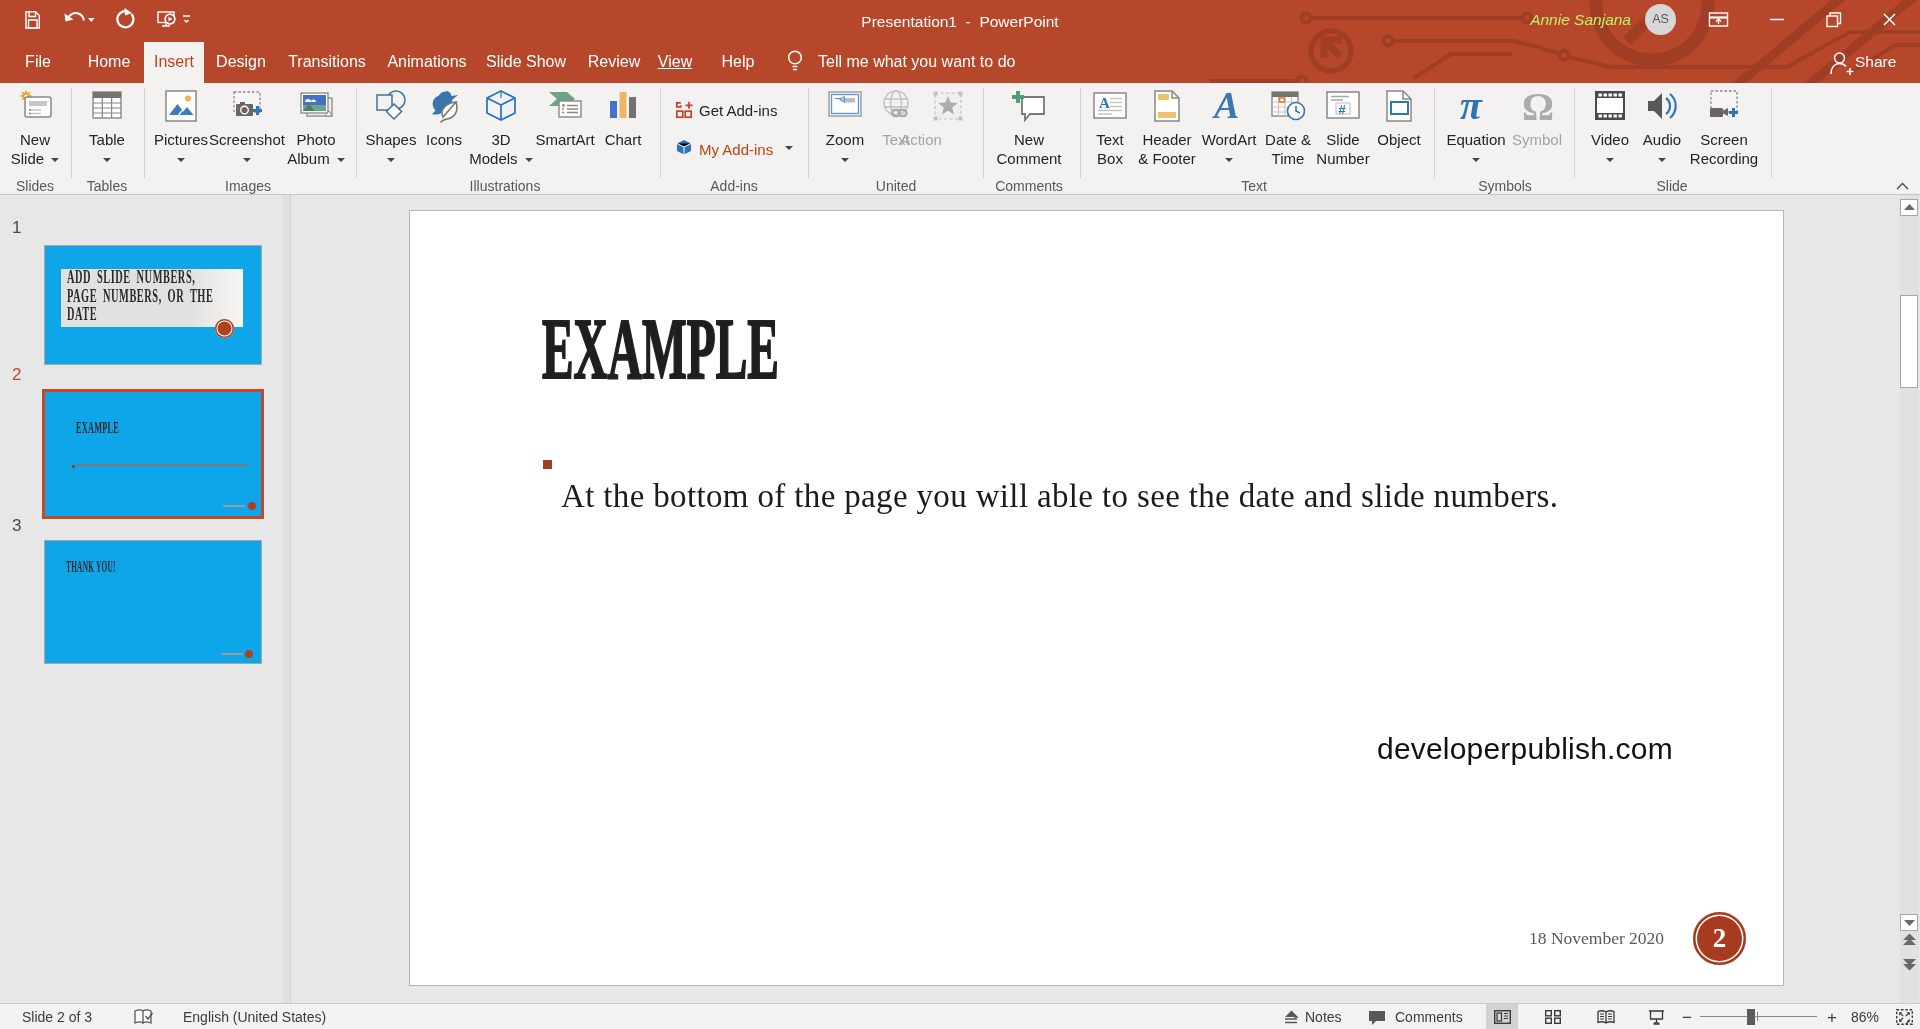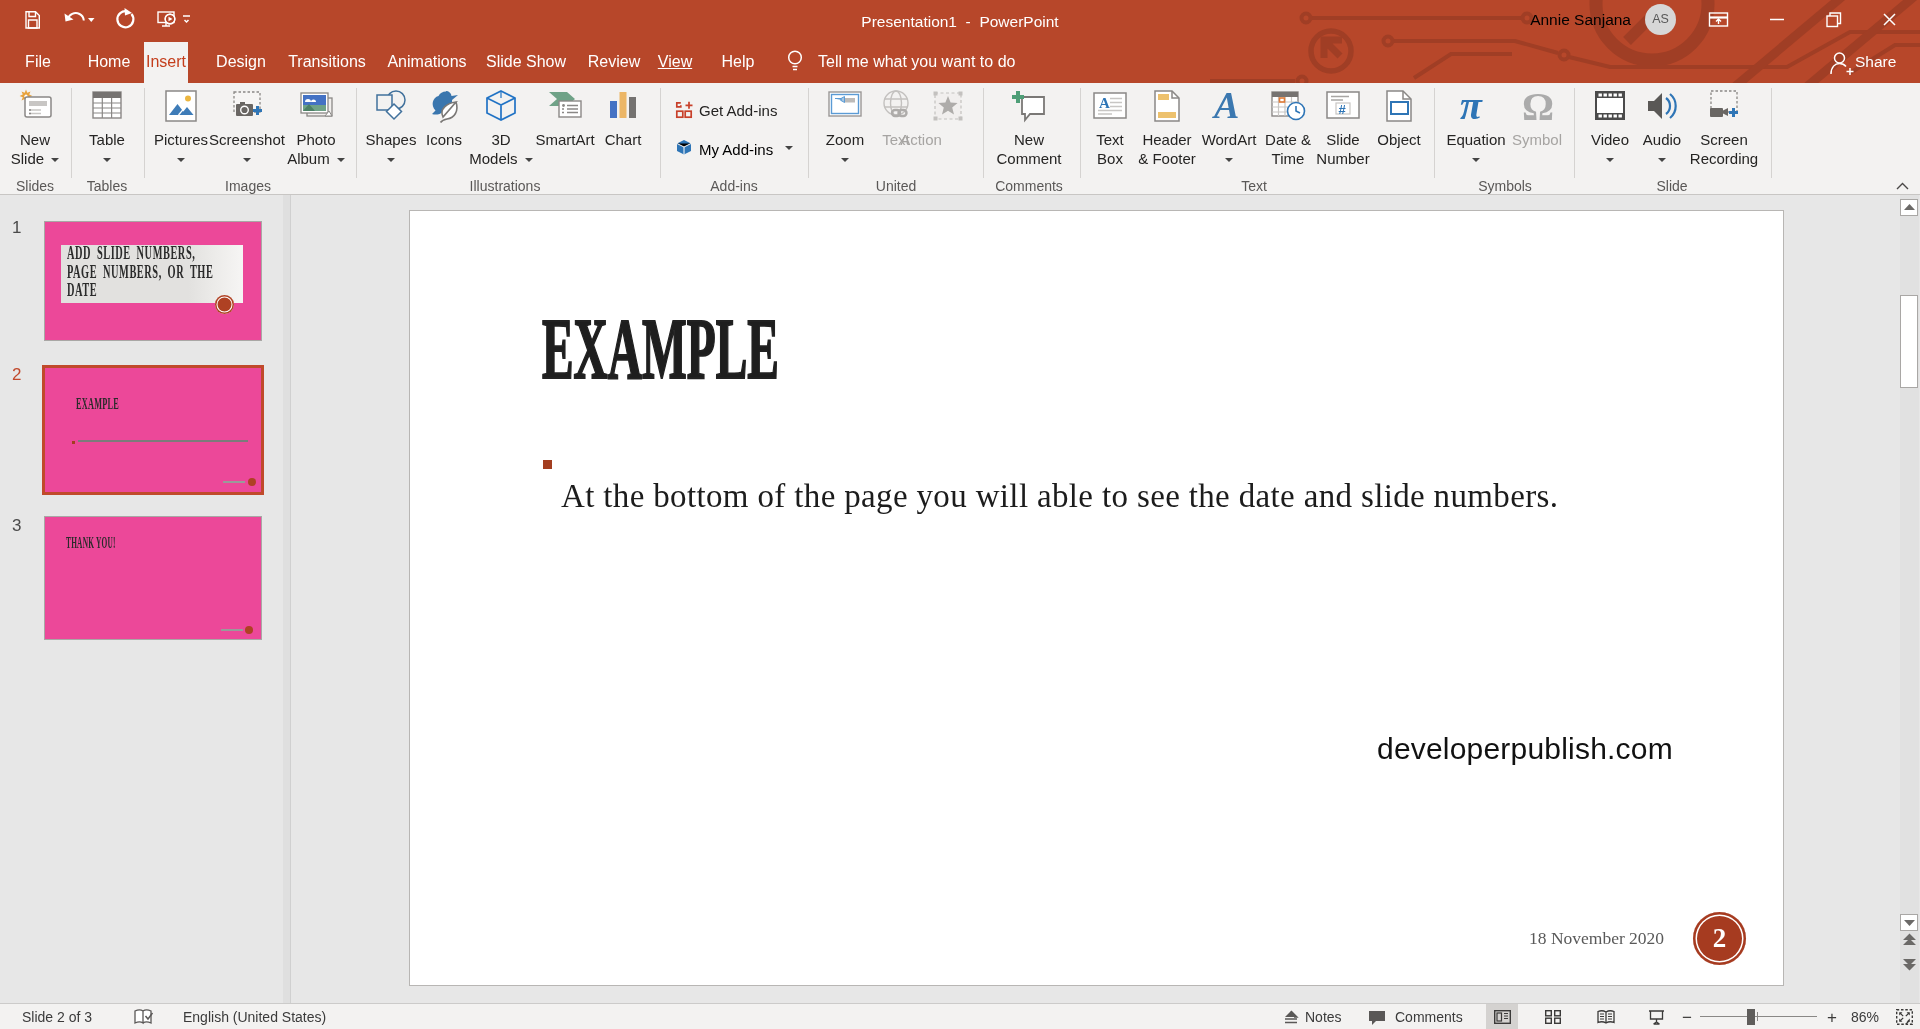--- a/index.html
+++ b/index.html
@@ -6,36 +6,36 @@
   html,body { width:1920px; height:1029px; overflow:hidden; }
   body { font-family:"Liberation Sans", sans-serif; position:relative; background:#E7E7E7; }
   .abs { position:absolute; }
 
   
   #titlebar { position:absolute; left:0; top:0; width:1920px; height:83px; background:#B7472A; }
   #wintitle { position:absolute; top:13px; left:0; width:1920px; text-align:center; color:#fff; font-size:15.5px; }
 
   
   .tab { position:absolute; top:42px; height:41px; line-height:40px; color:#fff; font-size:16px; text-align:center; }
-  #tab-insert { position:absolute; left:144px; top:42px; width:44px; height:41px; background:#F3F2F1; color:#C43E1C; font-size:16px; text-align:center; line-height:40px; }
+  #tab-insert { position:absolute; left:144px; top:42px; width:60px; height:41px; background:#F3F2F1; color:#C43E1C; font-size:16px; text-align:center; line-height:40px; }
 
   
   #ribbon { position:absolute; left:0; top:83px; width:1920px; height:112px; background:#F3F2F1; border-bottom:1px solid #C8C6C4; }
   .sep { position:absolute; top:5px; width:1px; height:90px; background:#D5D3D1; }
   .grplbl { position:absolute; top:95px; font-size:14px; color:#5A5857; text-align:center; white-space:nowrap; transform:translateX(-50%); }
   .biglbl { position:absolute; top:47px; width:120px; margin-left:-60px; text-align:center; font-size:15px; color:#252423; line-height:19px; white-space:nowrap; }
   .bigicon { position:absolute; top:6px; transform:translateX(-50%); }
   .dis { color:#A6A4A2; }
   .dar { display:inline-block; width:0; height:0; border-left:4px solid transparent; border-right:4px solid transparent; border-top:4px solid #444; vertical-align:2px; margin-left:3px;}
 
   
   #content { position:absolute; left:0; top:195px; width:1920px; height:808px; background:#E7E7E7; }
   #slide { position:absolute; left:409px; top:15px; width:1375px; height:776px; background:#fff; border:1px solid #B8B6B4; }
   .thumbnum { position:absolute; left:12px; font-size:17px; color:#4A4A4A; }
-  .thumb { position:absolute; left:44px; width:218px; background:#ec4899; border:1px solid #A9A7A5; }
+  .thumb { position:absolute; left:44px; width:218px; background:#0ea5e9; border:1px solid #A9A7A5;margin-top:24px; }
 
   
   #statusbar { position:absolute; left:0; top:1003px; width:1920px; height:26px; background:#F3F2F1; border-top:1px solid #CCCBCA; font-size:14px; color:#3B3B3B; }
 </style>
 </head>
 <body>
 
 <div id="titlebar">
 
   <svg class="abs" style="left:1150px;top:0" width="770" height="83" viewBox="0 0 770 83">
@@ -81,21 +81,21 @@
       <circle cx="150" cy="11" r="4.8" fill="#B7472A"></circle>
       <circle cx="150" cy="11" r="4.8"></circle>
       <path d="M148.5 8.8 l4 2.2 l-4 2.2 z" fill="#fff" stroke="none"></path>
     </g>
     <g stroke="#fff" stroke-width="1.5" fill="none">
       <path d="M163 8 h7 M164.5 12 l2 2 l2 -2"></path>
     </g>
   </svg>
   <div id="wintitle">Presentation1&nbsp; -&nbsp; PowerPoint</div>
 
-  <div class="abs" style="right:289px;top:11px;color:#000000;font-size:15.5px;">Annie Sanjana</div>
+  <div class="abs" style="right:289px;top:11px;color:#bef264;font-size:15.5px;font-style:italic;">Annie Sanjana</div>
   <div class="abs" style="left:1645px;top:4px;width:31px;height:31px;border-radius:50%;background:#D7D7D7;color:#585858;font-size:12.5px;text-align:center;line-height:31px;">AS</div>
   <svg class="abs" style="left:1700px;top:0" width="220" height="40" viewBox="0 0 220 40">
     <g stroke="#fff" fill="none" stroke-width="1.4">
       <rect x="9.5" y="13" width="18" height="13"></rect>
       <path d="M9.5 17.5 h18" stroke-width="2.2"></path>
       <path d="M18.5 24 v-4.5 M16 21.5 l2.5 -2.5 l2.5 2.5"></path>
       <path d="M70 19.5 h14" stroke-width="1.5"></path>
       <rect x="127" y="16" width="10.5" height="10.5"></rect>
       <path d="M130 16 v-3 h10.5 v10.5 h-3"></path>
       <path d="M184 14 l11 11 M195 14 l-11 11" stroke-width="1.5"></path>
@@ -245,21 +245,21 @@
       <rect x="2.8" y="11.2" width="6" height="6"></rect>
       <rect x="11.2" y="11.2" width="6" height="6"></rect>
       <path d="M11.5 5.3 h7 M15 1.8 v7"></path>
     </g>
   </svg>
   <div class="abs" style="left:699px;top:19px;font-size:15px;color:#252423;">Get Add-ins</div>
   <svg class="abs" style="left:675px;top:56px" width="18" height="18" viewBox="0 0 18 18">
     <path d="M9 1 L16 4.5 L16 12 L9 15.5 L2 12 L2 4.5 Z" fill="#2E75B6"></path>
     <path d="M2 4.5 L9 8 L16 4.5 M9 8 L9 15.5" stroke="#fff" stroke-width="1"></path>
   </svg>
-  <div class="abs" style="left:699px;top:58px;font-size:15px;color:#000000;">My Add-ins</div>
+  <div class="abs" style="left:699px;top:58px;font-size:15px;color:#c2410c;">My Add-ins</div>
   <div class="abs" style="left:785px;top:63px;width:0;height:0;border-left:4px solid transparent;border-right:4px solid transparent;border-top:4px solid #444;"></div>
 
   <svg class="bigicon" style="left:845px" width="36" height="32" viewBox="0 0 36 32">
     <rect x="2" y="3" width="32" height="24" fill="#fff" stroke="#9A9896" stroke-width="1.4"></rect>
     <rect x="4.5" y="5.5" width="27" height="19" fill="#fff" stroke="#5B9BD5" stroke-width="1.4"></rect>
     <rect x="17" y="9" width="11" height="4.5" fill="#BDBBB9"></rect>
     <path d="M8 9.5 h6 v2 l3.5 2 v-6 l-3.5 2 v2" fill="#A6C7E3" stroke="#5B9BD5" stroke-width="1"></path>
   </svg>
   <div class="biglbl" style="left:845px">Zoom<br><span class="dar" style="margin-left:0"></span></div>
 

